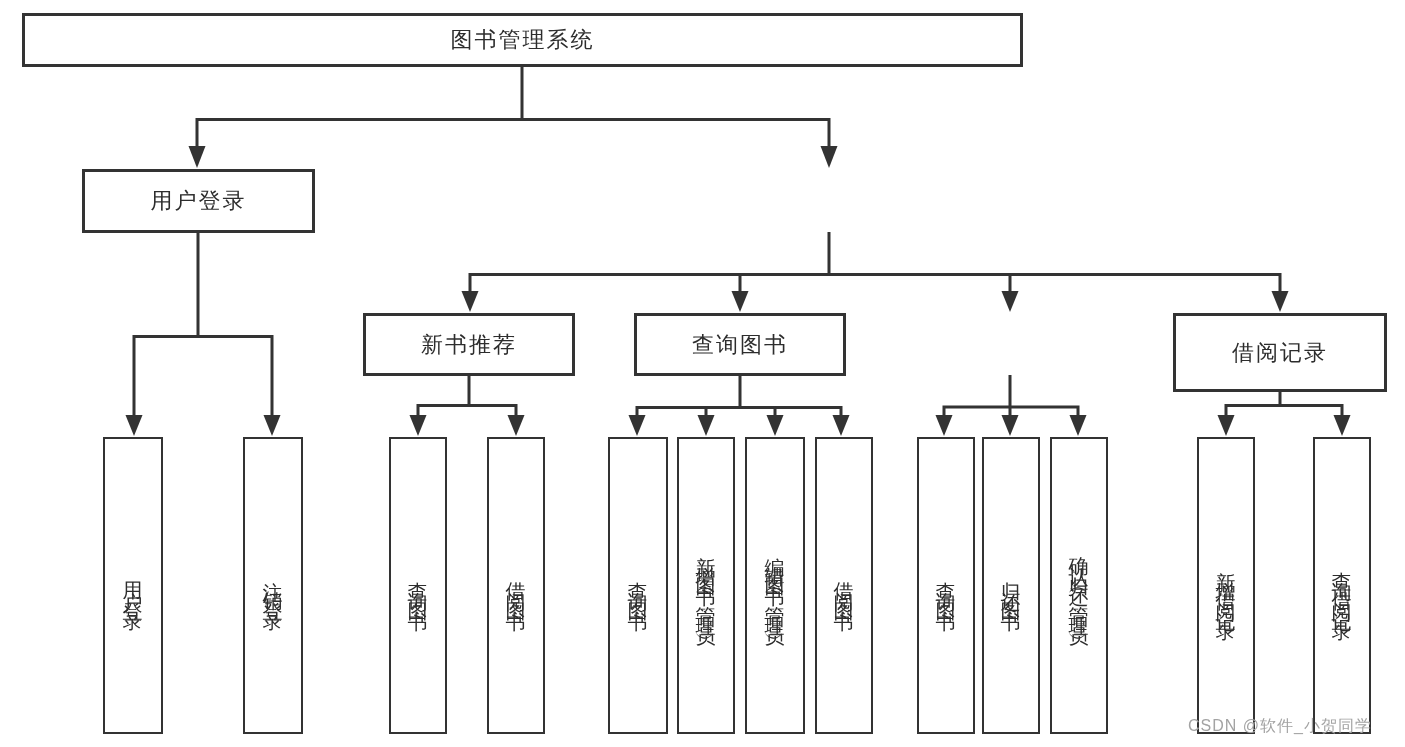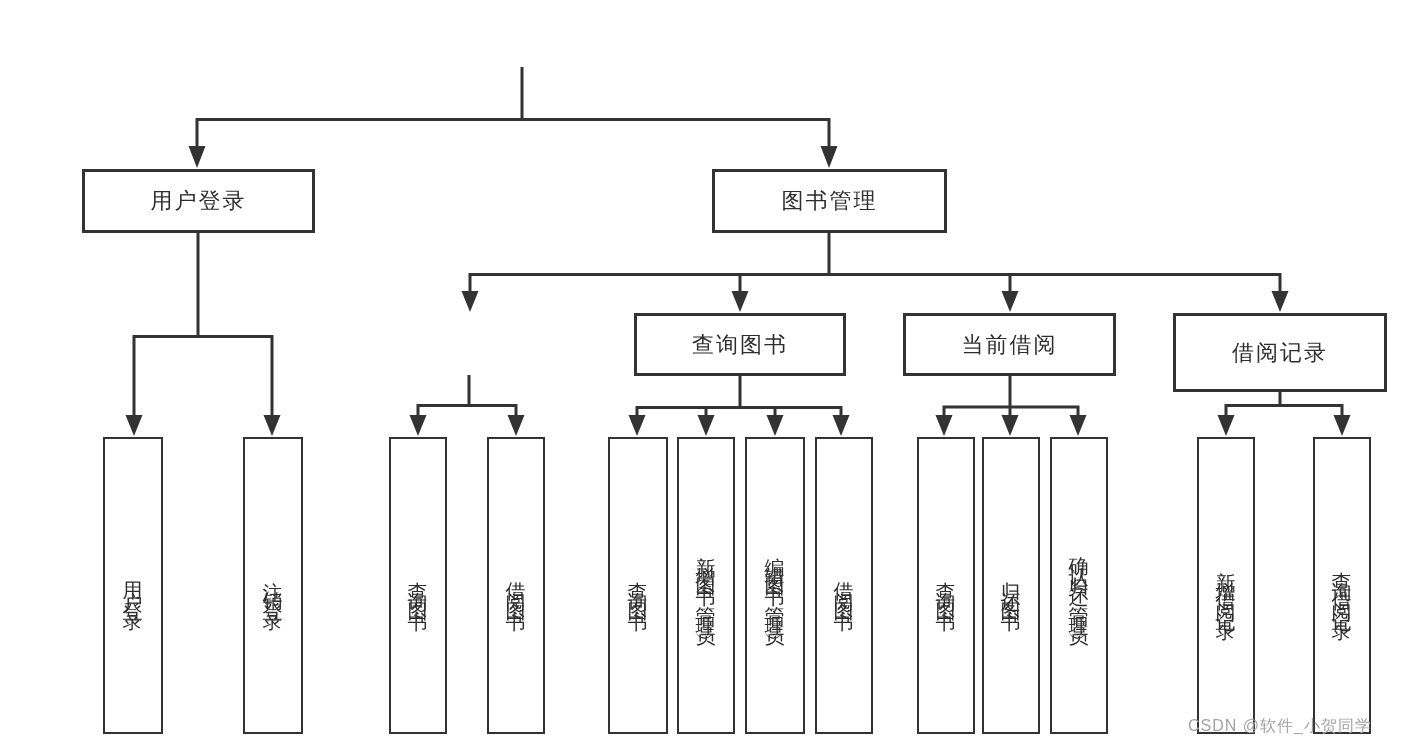--- a/index.html
+++ b/index.html
@@ -134,34 +134,34 @@
     <polygon points="697.5,415 714.5,415 706,436"></polygon>
     <polygon points="766.5,415 783.5,415 775,436"></polygon>
     <polygon points="832.5,415 849.5,415 841,436"></polygon>
     <polygon points="935.5,415 952.5,415 944,436"></polygon>
     <polygon points="1001.5,415 1018.5,415 1010,436"></polygon>
     <polygon points="1069.5,415 1086.5,415 1078,436"></polygon>
     <polygon points="1217.5,415 1234.5,415 1226,436"></polygon>
     <polygon points="1333.5,415 1350.5,415 1342,436"></polygon>
   </svg>
 
+  <div class="hbox" style="left:22px;top:13px;width:1001px;height:54px">
+    <span class="hlabel">图书管理系统</span>
+  </div>
 
   <div class="hbox" style="left:82px;top:169px;width:233px;height:64px">
     <span class="hlabel">用户登录</span>
   </div>
-  <div class="hbox" style="left:712px;top:169px;width:235px;height:64px">
-    <span class="hlabel">图书管理</span>
-  </div>
-
+
+  <div class="hbox" style="left:363px;top:313px;width:212px;height:63px">
+    <span class="hlabel">新书推荐</span>
+  </div>
   <div class="hbox" style="left:634px;top:313px;width:212px;height:63px">
     <span class="hlabel">查询图书</span>
   </div>
-  <div class="hbox" style="left:903px;top:313px;width:213px;height:63px">
-    <span class="hlabel">当前借阅</span>
-  </div>
   <div class="hbox" style="left:1173px;top:313px;width:214px;height:79px">
     <span class="hlabel">借阅记录</span>
   </div>
 
   <div class="vbox" style="left:103px;width:60px">
     <span class="vlabel">用户登录</span>
   </div>
   <div class="vbox" style="left:243px;width:60px">
     <span class="vlabel">注销登录</span>
   </div>

